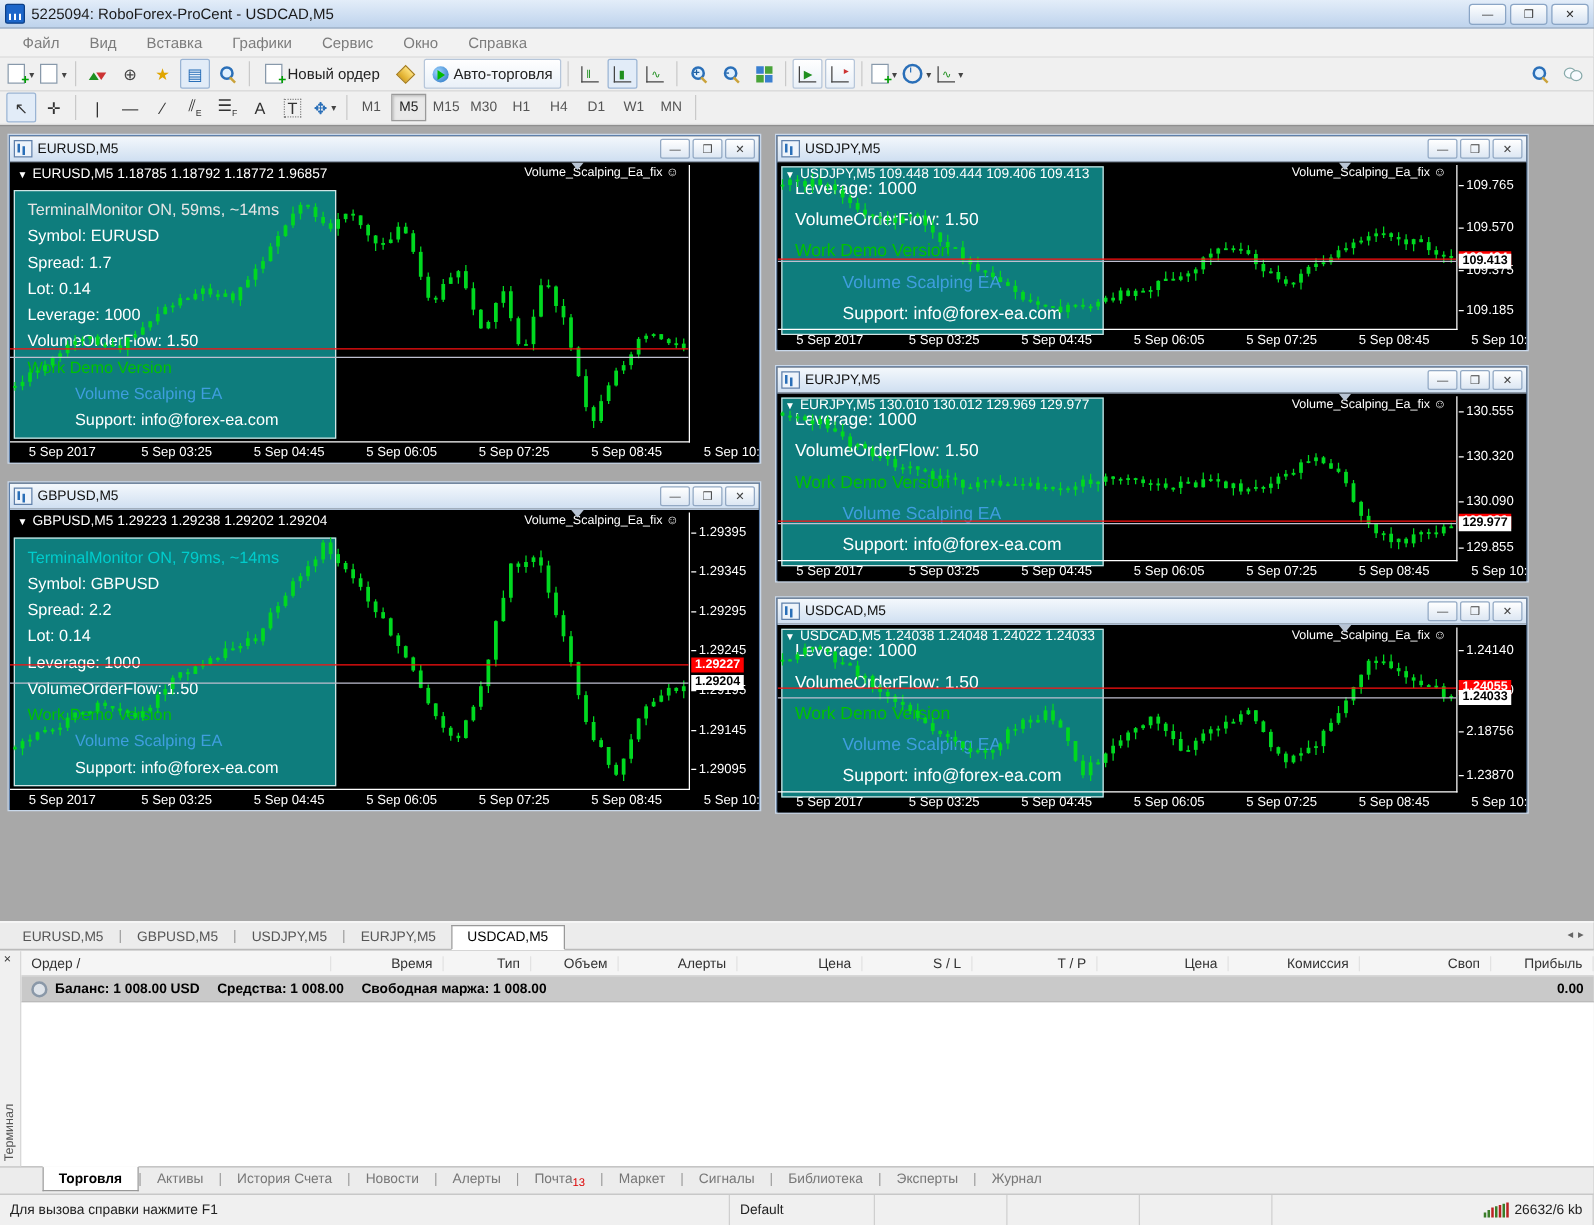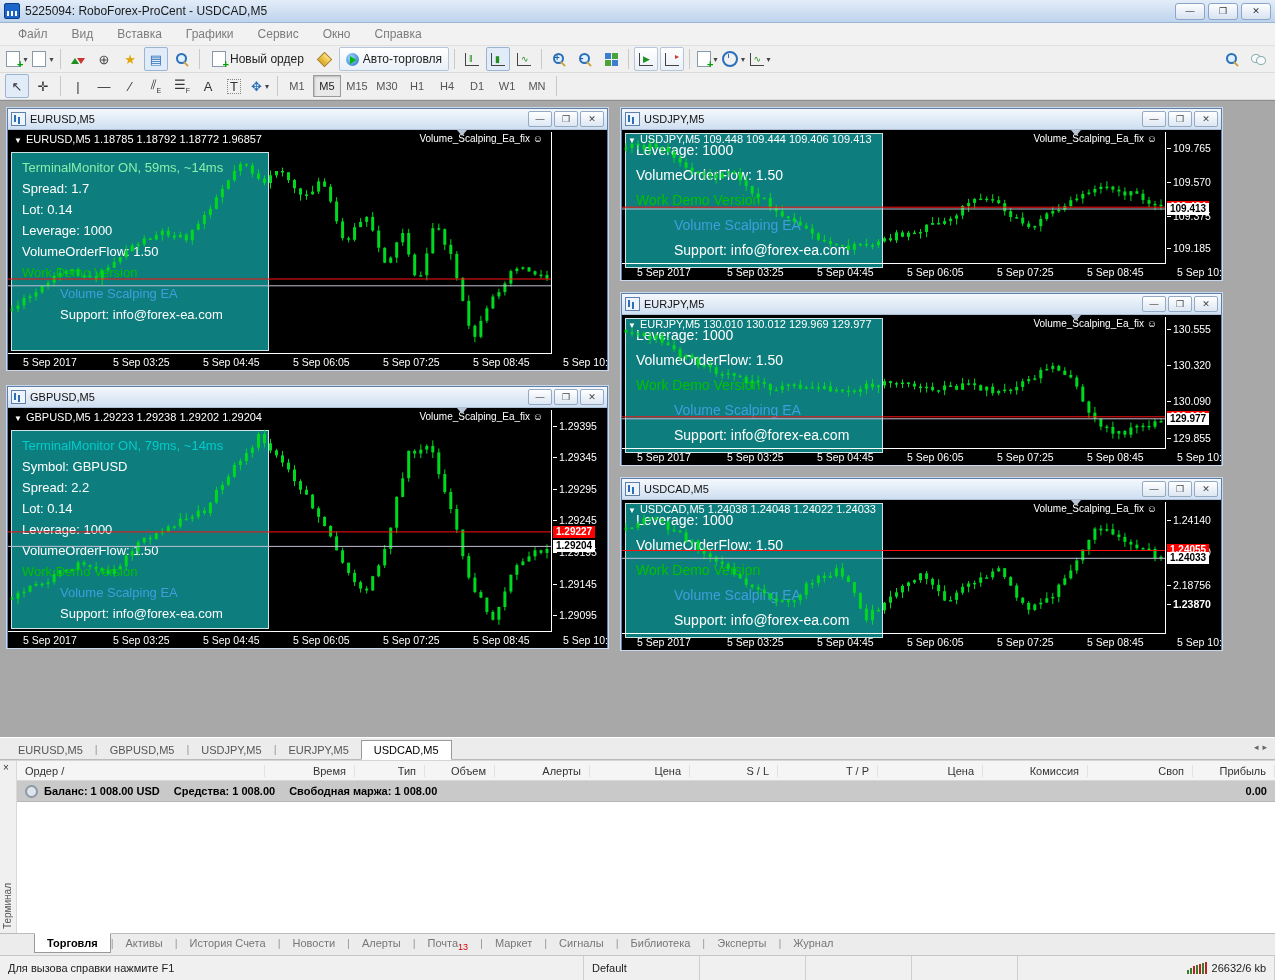--- a/index.html
+++ b/index.html
@@ -324,21 +324,22 @@
       <div class="chart-win" style="left: 7px; top: 7px; width: 601px; height: 262px;">
         <div class="cw-title">
           <span class="cw-icon"></span>
           <span class="cw-title-text">EURUSD,M5</span>
           <span class="cw-btn">—</span>
           <span class="cw-btn">❒</span>
           <span class="cw-btn">✕</span>
         </div>
         <div class="cw-body" style="height: 240px;">
           <div class="ea-panel" style="left: 3px; top: 22px; width: 258px; height: 199px; padding: 4px 0px;">
-            <div class="ea-line" style="color: #86efac; font-size: 13px; line-height: 21px; padding-left: 10px;">TerminalMonitor ON, 59ms, ~14ms</div>
+            <div class="ea-line" style="color: #e5e5e5; font-size: 13px; line-height: 21px; padding-left: 10px;">TerminalMonitor ON, 59ms, ~14ms</div>
+            <div class="ea-line" style="color: rgb(255, 255, 255); font-size: 13px; line-height: 21px; padding-left: 10px;">Symbol: EURUSD</div>
             <div class="ea-line" style="color: rgb(255, 255, 255); font-size: 13px; line-height: 21px; padding-left: 10px;">Spread: 1.7</div>
             <div class="ea-line" style="color: rgb(255, 255, 255); font-size: 13px; line-height: 21px; padding-left: 10px;">Lot: 0.14</div>
             <div class="ea-line" style="color: rgb(255, 255, 255); font-size: 13px; line-height: 21px; padding-left: 10px;">Leverage: 1000</div>
             <div class="ea-line" style="color: rgb(255, 255, 255); font-size: 13px; line-height: 21px; padding-left: 10px;">VolumeOrderFlow: 1.50</div>
             <div class="ea-line" style="color: rgb(0, 195, 0); font-size: 13px; line-height: 21px; padding-left: 10px;">Work Demo Version</div>
             <div class="ea-line" style="color: rgb(63, 158, 222); font-size: 13px; line-height: 21px; padding-left: 48px;">Volume Scalping EA</div>
             <div class="ea-line" style="color: rgb(255, 255, 255); font-size: 13px; line-height: 21px; padding-left: 48px;">Support: info@forex-ea.com</div>
           </div>
           <div class="plot-svg" style="left: 0px; top: 2px; width: 543px; height: 221px; position: absolute; border-right: 1px solid rgb(255, 255, 255); border-bottom: 1px solid rgb(255, 255, 255);"><svg width="543" height="221" xmlns="http://www.w3.org/2000/svg">
               <line x1="4.0" y1="173.6" x2="4.0" y2="180.5" stroke="#00d920" stroke-width="1"></line>
@@ -1411,21 +1412,21 @@
               <line x1="0" y1="48.5" x2="543" y2="48.5" stroke="#ff1010" stroke-width="1"></line>
               <line x1="0" y1="56.3" x2="543" y2="56.3" stroke="#bfbfd0" stroke-width="1"></line>
             </svg></div>
           <div class="ohlc" style="left: 6px; top: 3px;"><span class="tri">▼</span><span>USDCAD,M5  1.24038 1.24048 1.24022 1.24033</span></div>
           <div class="indic" style="right: 64px; top: 3px;">Volume_Scalping_Ea_fix ☺</div>
           <div class="shiftm" style="left: 449px; top: 0px;"></div>
           <div class="paxis" style="right: 0px; top: 2px; width: 56px; height: 131px;">
             <span class="ptick" style="left: 8px; top: 12px;">1.24140</span>
             <span class="ptick" style="left: 8px; top: 44px;">1.24050</span>
             <span class="ptick" style="left: 8px; top: 77px;">2.18756</span>
-            <span class="ptick" style="left: 8px; top: 96px; font-weight: bold;">1.23870</span>
+            <span class="ptick" style="left: 8px; top: 112px;">1.23870</span>
             <span class="pbox ask" style="left: 2px; top: 42px;">1.24055</span>
             <span class="pbox bid" style="left: 2px; top: 50px;">1.24033</span>
           </div>
           <div class="taxis" style="left: 0px; bottom: 1px; width: 599px; height: 15px;">
             <span class="tlabel" style="left: 4px; top: 2px;">5 Sep 2017</span>
             <span class="tlabel" style="left: 94px; top: 2px;">5 Sep 03:25</span>
             <span class="tlabel" style="left: 184px; top: 2px;">5 Sep 04:45</span>
             <span class="tlabel" style="left: 274px; top: 2px;">5 Sep 06:05</span>
             <span class="tlabel" style="left: 364px; top: 2px;">5 Sep 07:25</span>
             <span class="tlabel" style="left: 454px; top: 2px;">5 Sep 08:45</span>

